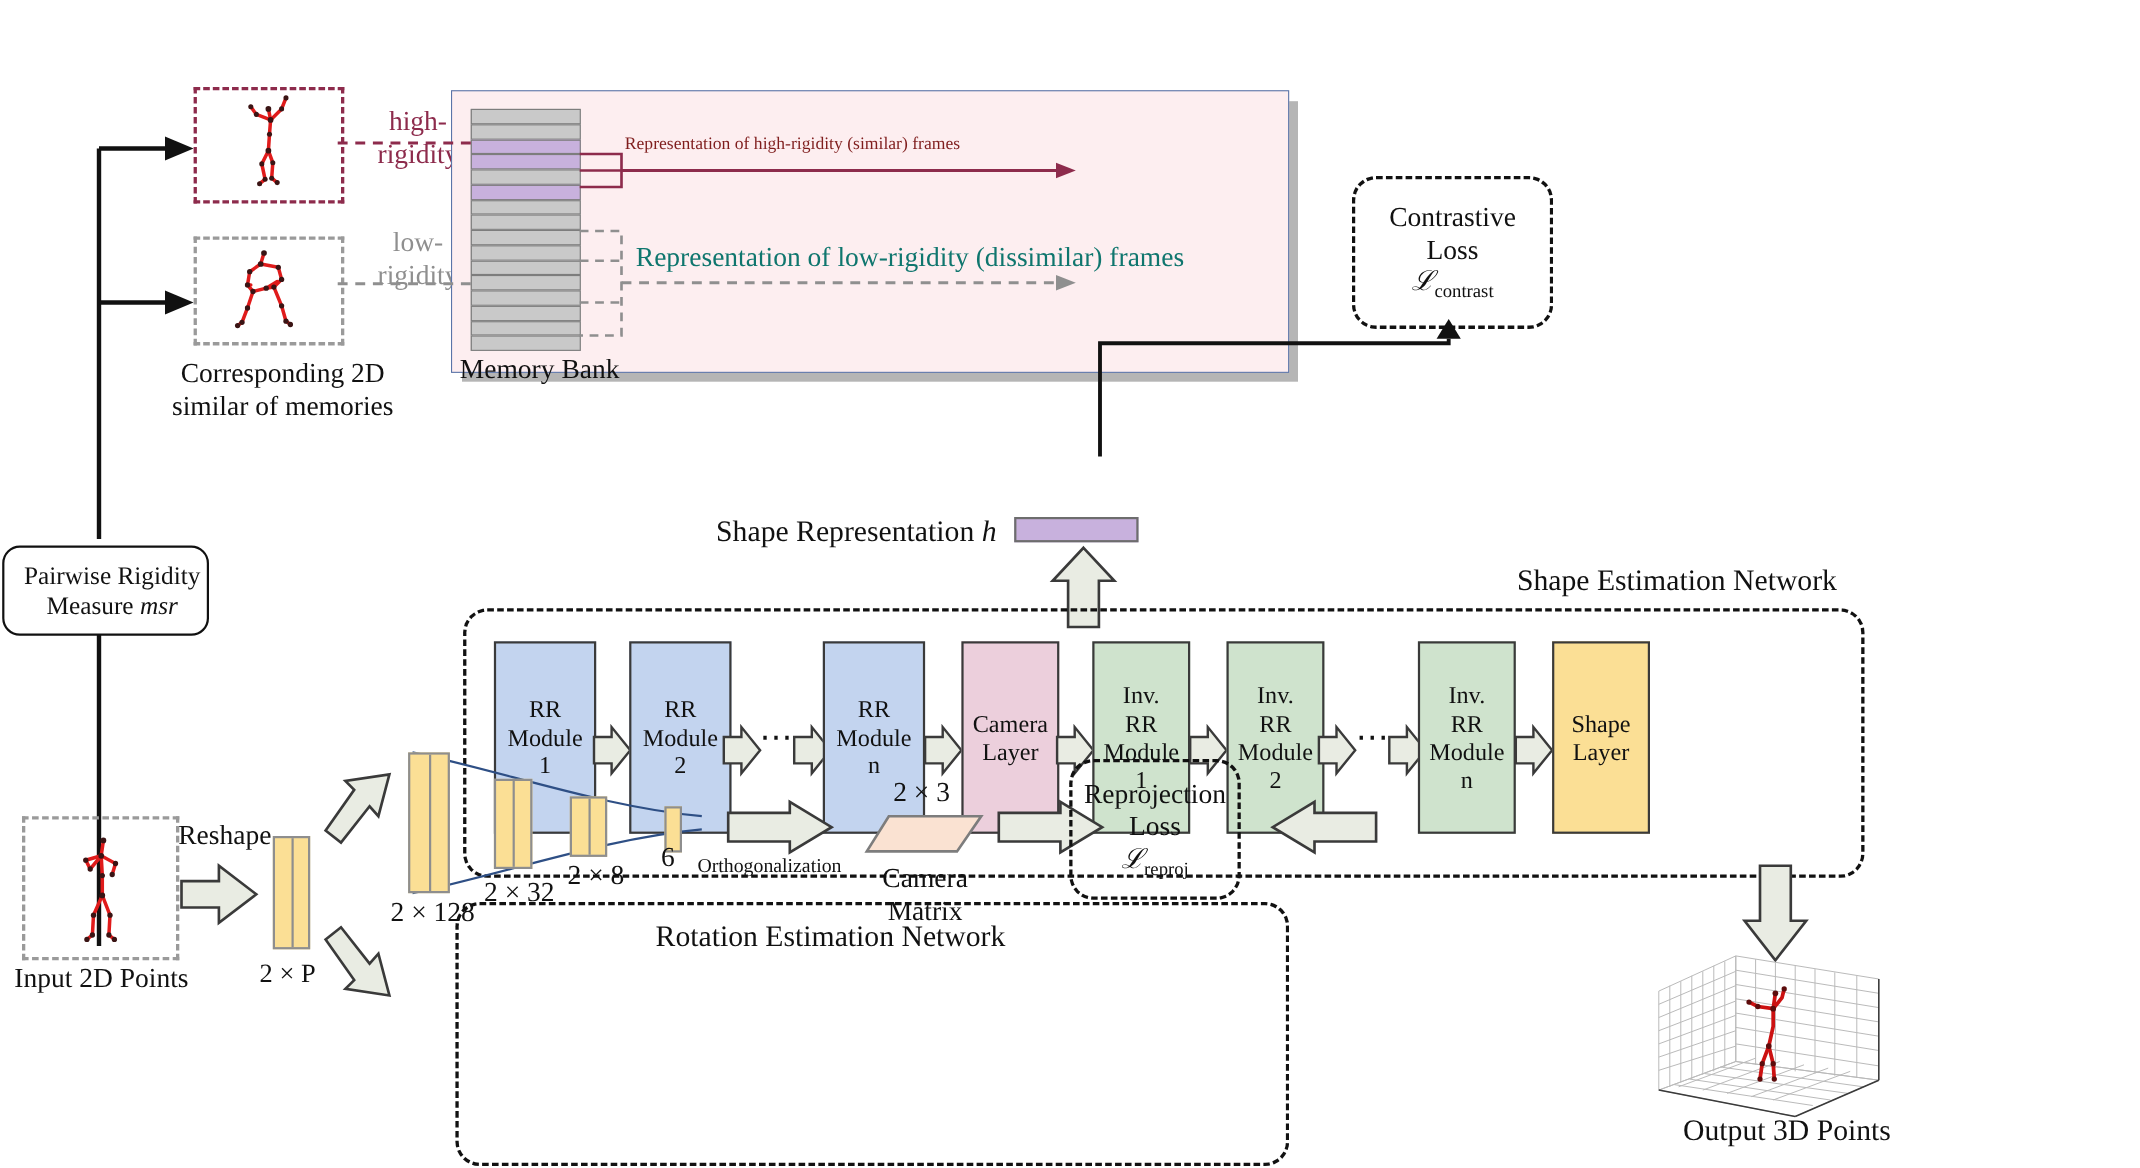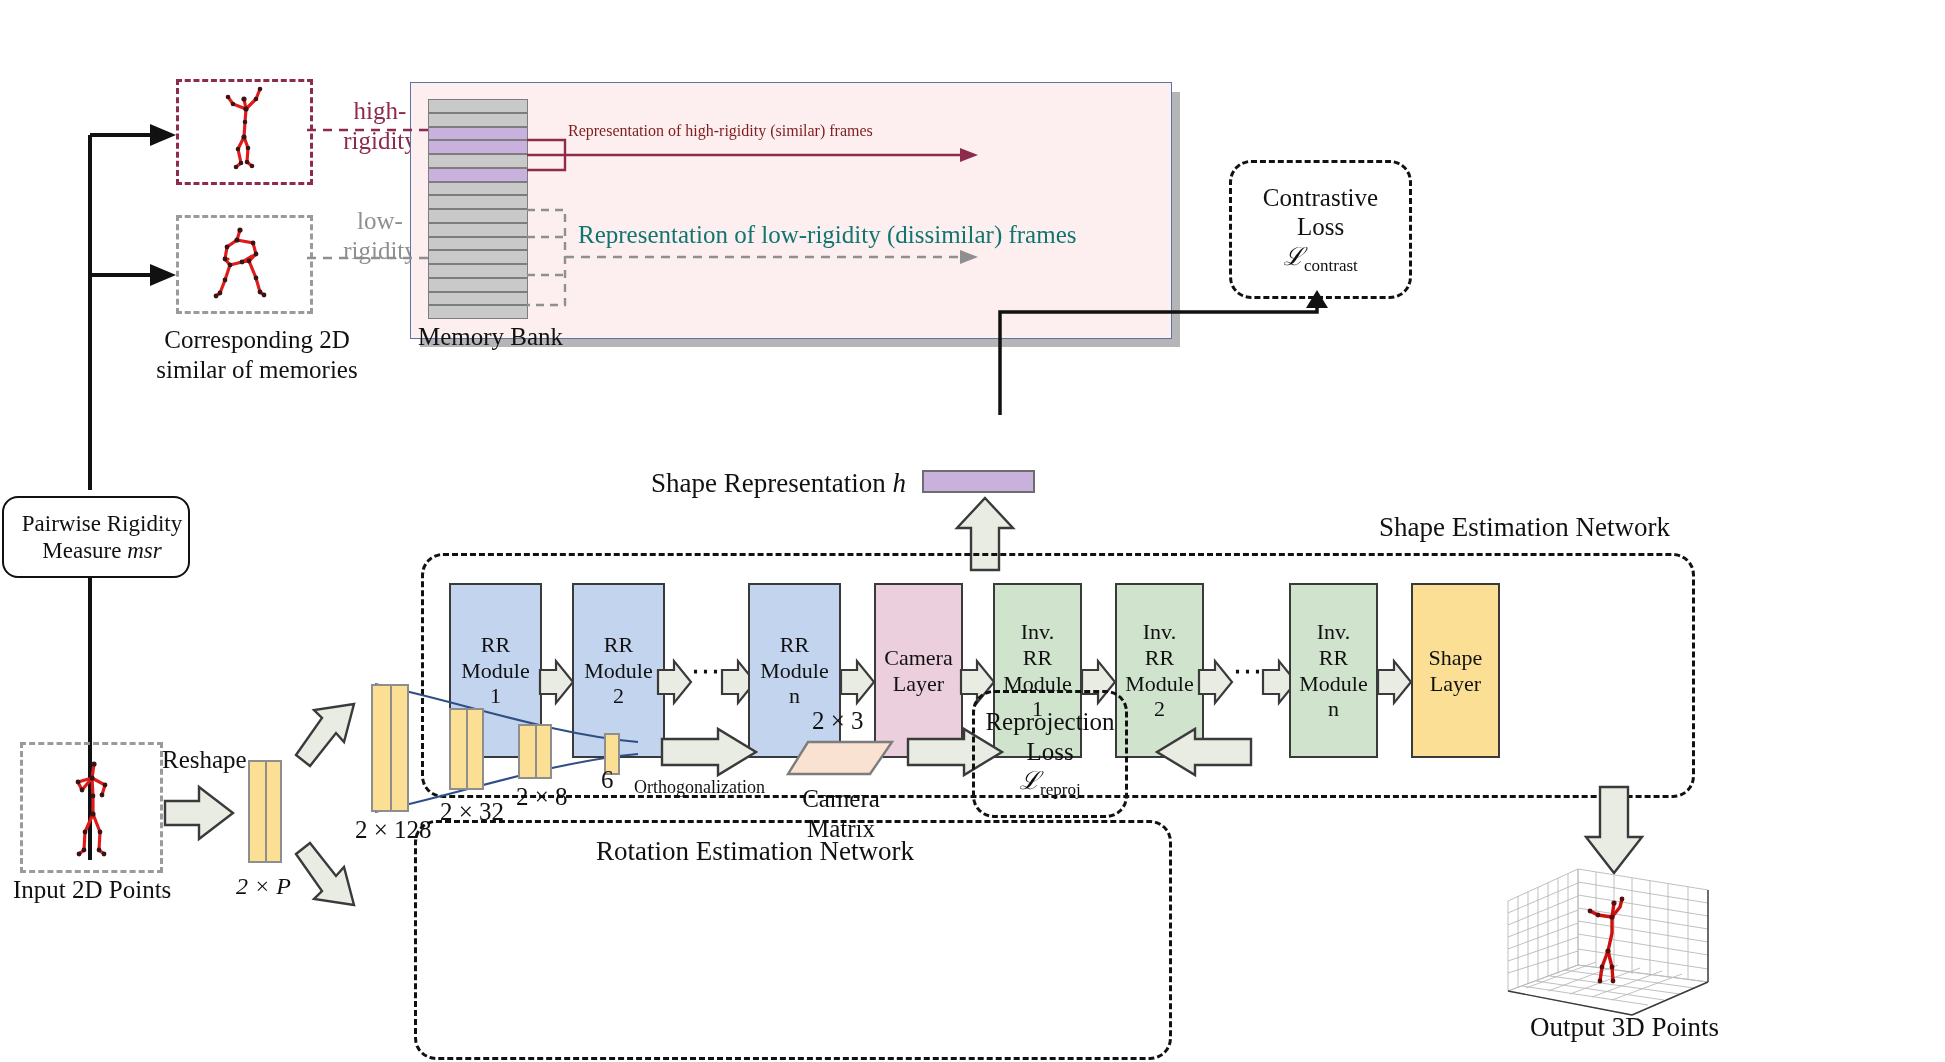--- a/index.html
+++ b/index.html
@@ -327,21 +327,21 @@
 
 <div class="abs txt nowrap" style="left:162px;top:745px;font-size:25px;">Reshape</div>
 
 <svg class="abs" style="left:165px;top:785px;width:72px;height:56px;">
   <polygon points="0,16 34,16 34,2 68,28 34,54 34,40 0,40" fill="#e9ece3" stroke="#3a3a3a" stroke-width="2.4"></polygon>
 </svg>
 
 <div class="abs" style="left:248px;top:760px;width:34px;height:103px;border:2px solid #8e8e8e;background:#fbdf95;box-sizing:border-box;">
   <div style="position:absolute;left:15px;top:0;width:2px;height:100%;background:#8e8e8e;"></div>
 </div>
-<div class="abs txt nowrap" style="left:236px;top:872px;font-size:24px;font-style:italic;">2 × P</div>
+<div class="abs txt nowrap" style="left:236px;top:872px;font-size:24px;">2 × P</div>
 
 <svg class="abs" style="left:292px;top:700px;width:80px;height:70px;">
   <polygon points="4,55 30,18 22,10 62,4 52,42 44,33 18,66" fill="#e9ece3" stroke="#3a3a3a" stroke-width="2.4"></polygon>
 </svg>
 <svg class="abs" style="left:292px;top:843px;width:80px;height:70px;">
   <polygon points="4,11 30,48 22,56 62,62 52,24 44,33 18,0" fill="#e9ece3" stroke="#3a3a3a" stroke-width="2.4"></polygon>
 </svg>
 
 <div class="abs dashround" style="left:414px;top:820px;width:752px;height:234px;"></div>
 <div class="abs txt nowrap" style="left:596px;top:836px;font-size:27px;">Rotation Estimation Network</div>

